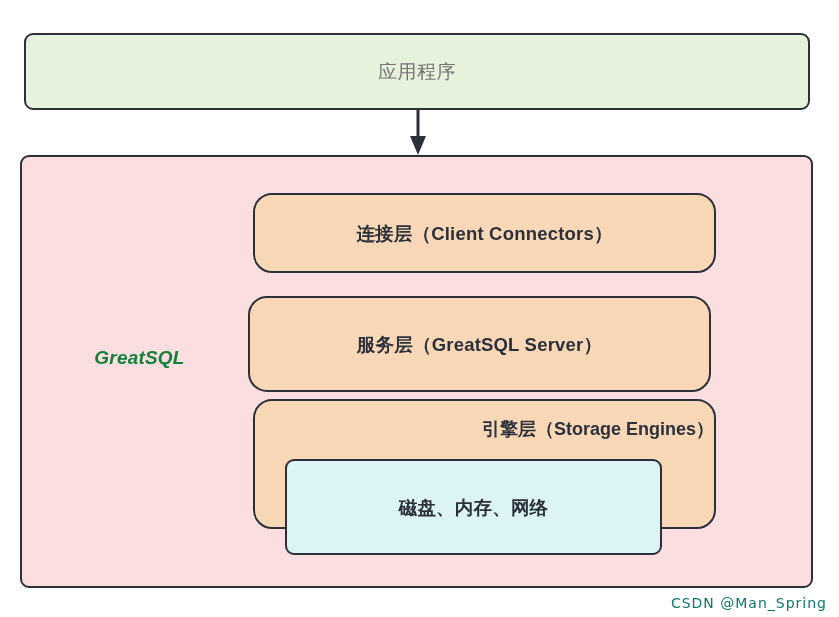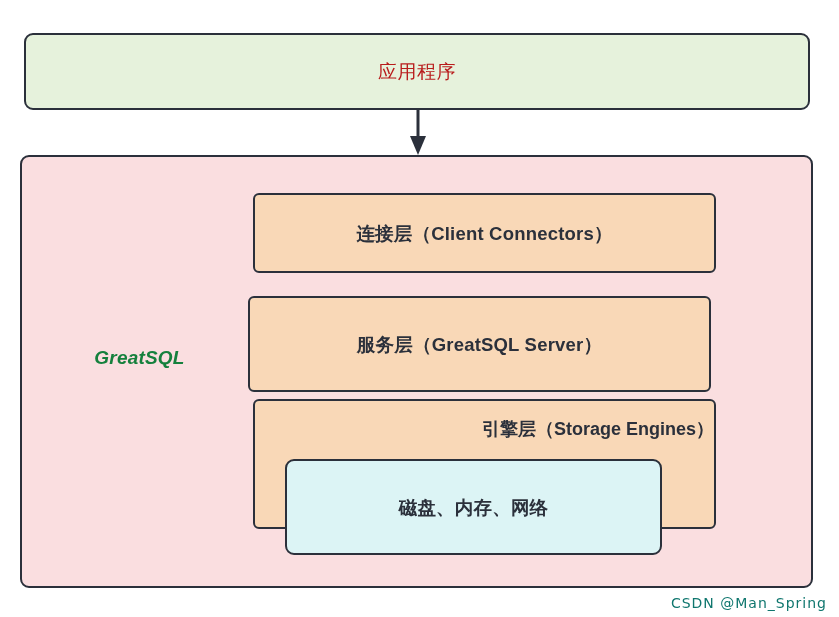--- a/index.html
+++ b/index.html
@@ -38,21 +38,21 @@
     left: 24px;
     top: 33px;
     width: 786px;
     height: 77px;
     background: #e6f2dc;
   }
   .app-label {
     font-size: 19px;
     font-weight: 400;
     letter-spacing: 0.5px;
-    color: #b91c1c;
+    color: #737373;
   }
 
   
   .greatsql-box {
     left: 20px;
     top: 155px;
     width: 793px;
     height: 433px;
     background: #fadee0;
     display: block;
@@ -68,21 +68,21 @@
     color: #15803d;
     letter-spacing: 0.2px;
     font-style: italic;
   }
 
   
   .layer {
     position: absolute;
     box-sizing: border-box;
     border: 2.5px solid #2b303b;
-    border-radius: 6px;
+    border-radius: 19px;
     background: #f9d8b7;
     color: #2b303b;
   }
   .layer-flat {
     display: flex;
     align-items: center;
     justify-content: center;
   }
   .layer-label {
     font-size: 18.5px;

